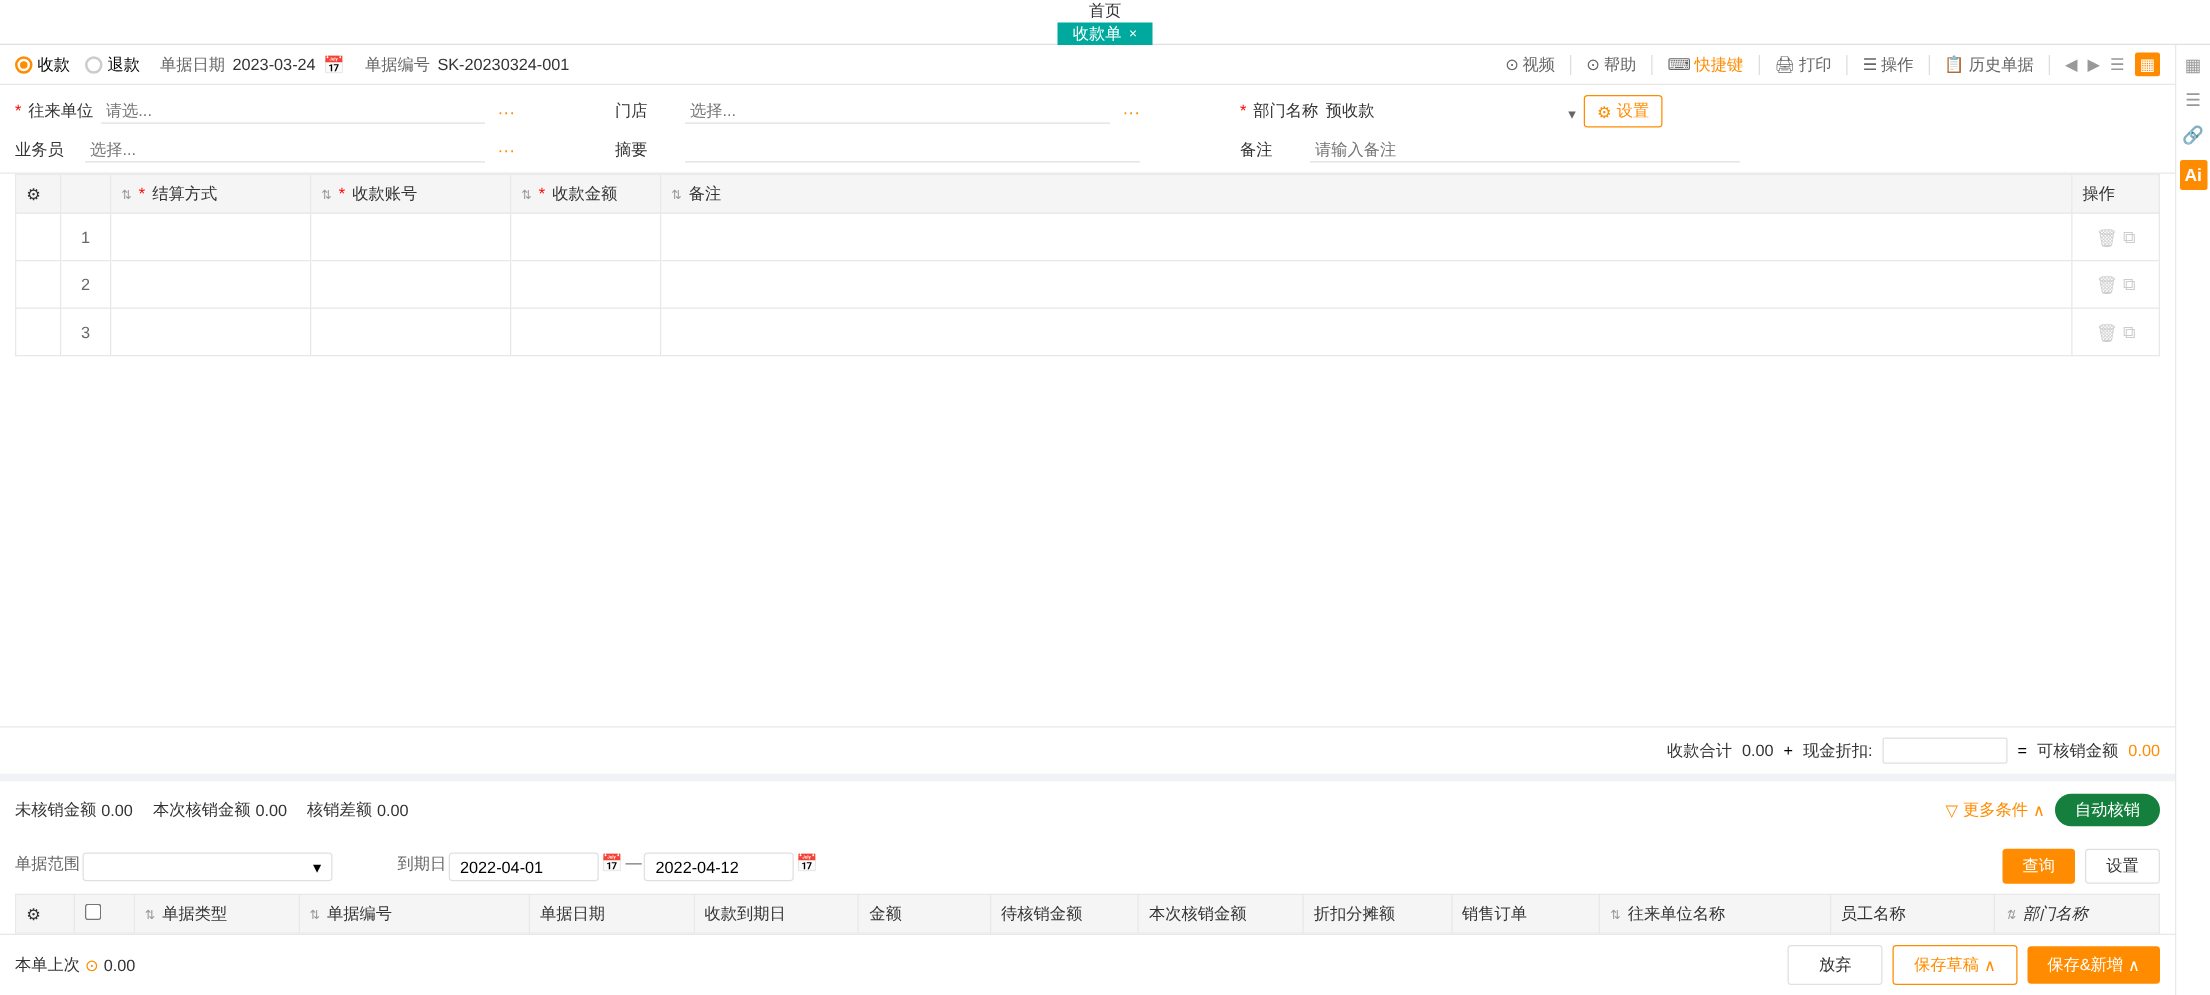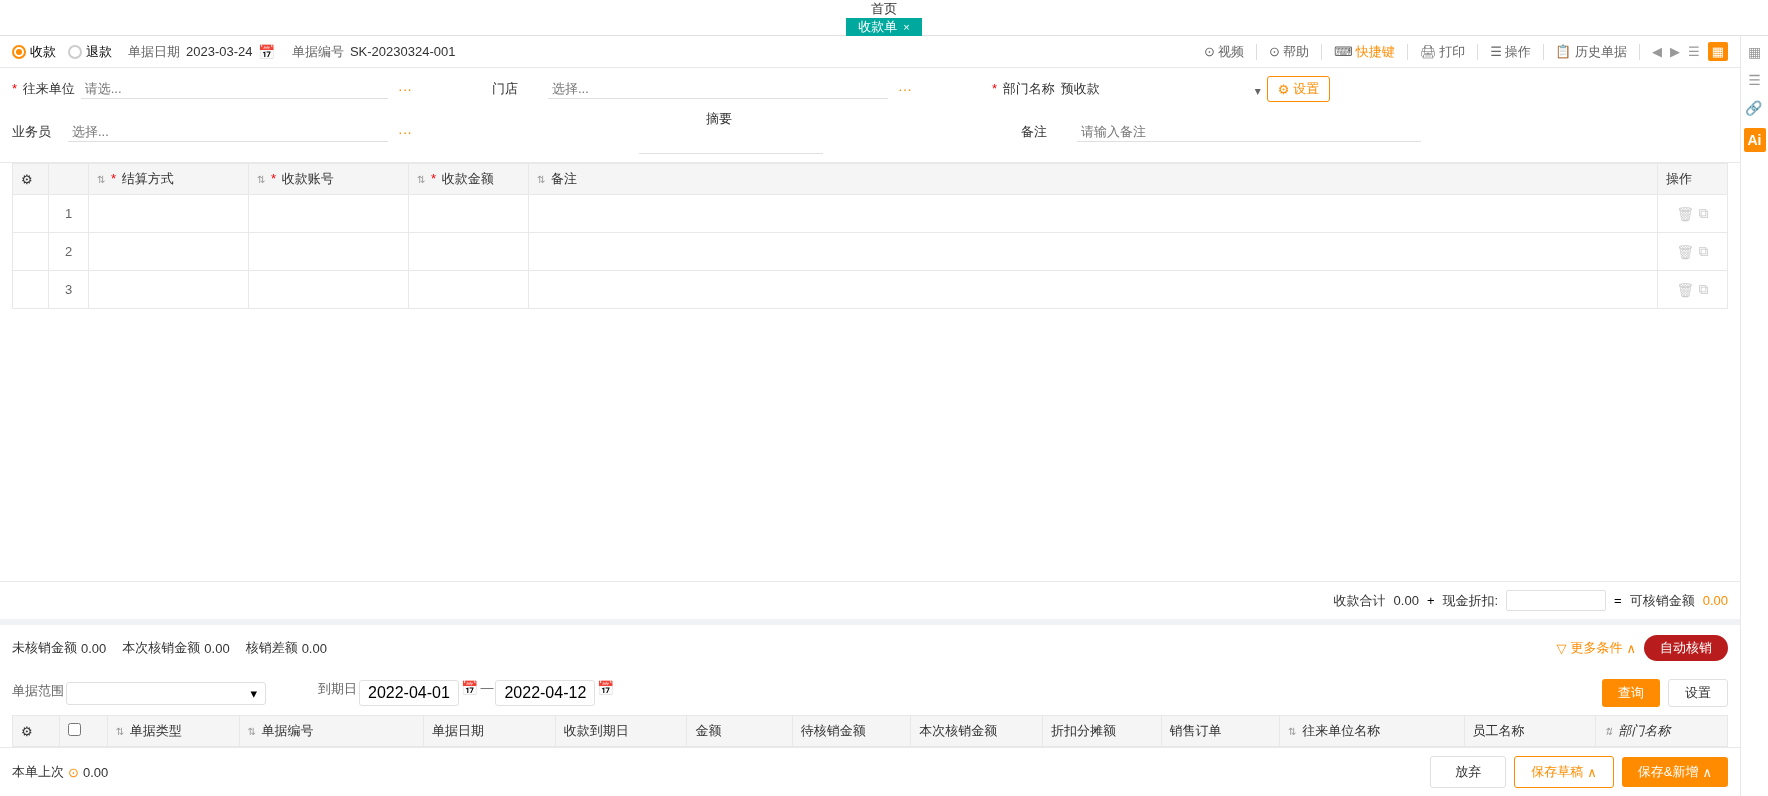--- a/index.html
+++ b/index.html
@@ -279,38 +279,38 @@
       padding: 8px 0;
     }
     .filter-more {
       display: flex; align-items: center; gap: 4px;
       color: #ff8c00;
       cursor: pointer;
       margin-left: auto;
     }
     .auto-cancel-btn {
       padding: 4px 16px;
-      background: #b91c1c;
+      background: #15803d;
       color: #fff;
       border: none;
       border-radius: 13px;
       cursor: pointer;
       font-size: 13px;
     }
     .filter-field {
       display: flex; align-items: flex-start; gap: 2px;
     }
     .filter-label { color: #666; }
     .filter-date-input {
       border: 1px solid #e0e0e0;
       padding: 3px 8px;
       border-radius: 3px;
       outline: none;
-      font-size: 16px;
-      width: 100px;
+      font-size: 13px;
+      width: 120px;
     }
     .date-icon { color: #666; cursor: pointer; font-size: 14px; }
     .date-separator { color: #666; }
     .query-btn {
       padding: 4px 16px;
       background: #ff8c00;
       color: #fff;
       border: none;
       border-radius: 3px;
       cursor: pointer;
@@ -561,21 +561,21 @@
     <div class="form-row">
 
       <div class="form-field" style="max-width:400px;">
         <span class="form-field-label">业务员</span>
         <div class="form-input-wrapper">
           <input class="form-input" type="text" placeholder="选择..." style="">
         </div>
         <span class="dots-btn">···</span>
       </div>
 
-      <div class="form-field" style="max-width:420px; margin-left:109px;flex-direction:column;">
+      <div class="form-field" style="max-width:420px; margin-left:80px;">
         <span class="form-field-label">摘要</span>
         <div class="form-input-wrapper">
           <input class="form-input" type="text" style="">
         </div>
       </div>
 
       <div class="form-field" style="margin-left:80px; flex:0 0 auto; min-width:400px;">
         <span class="form-field-label">备注</span>
         <div class="form-input-wrapper">
           <input class="form-input" type="text" placeholder="请输入备注" style="">

